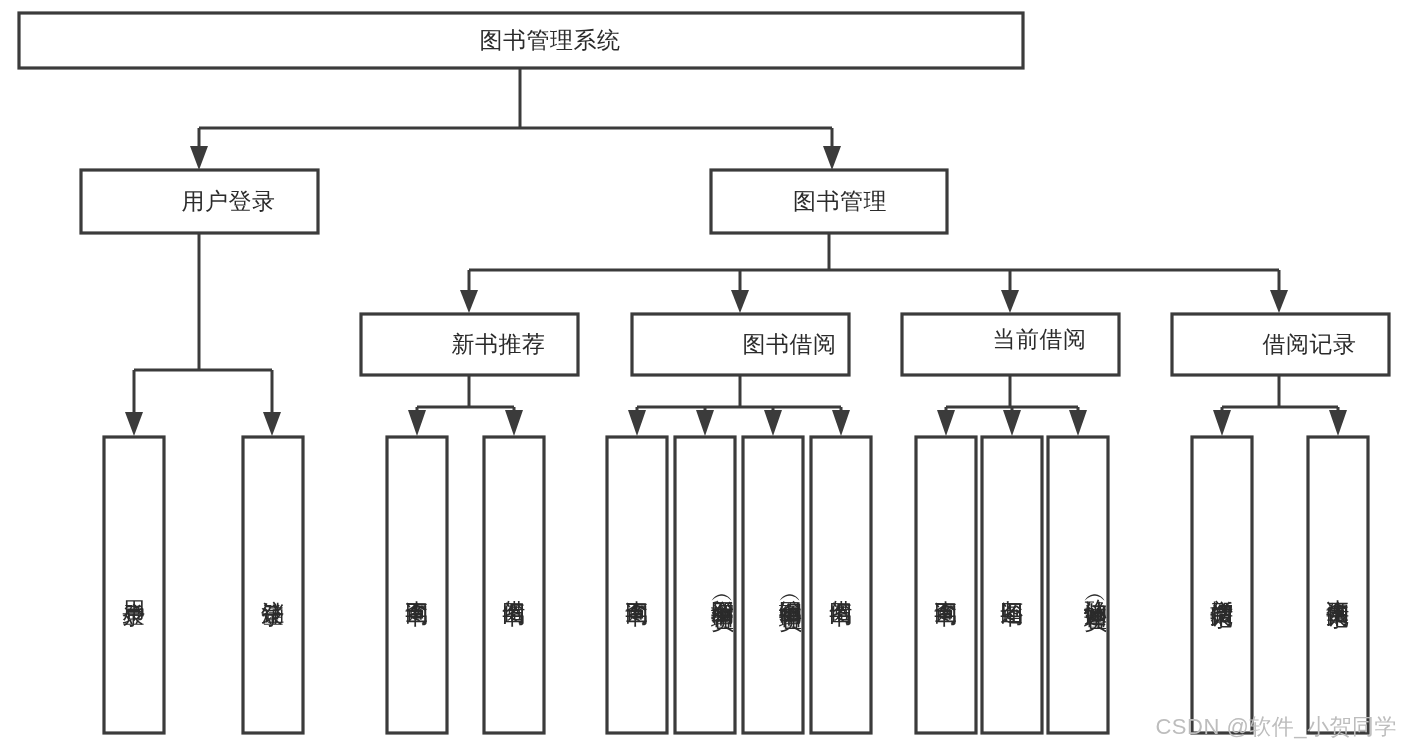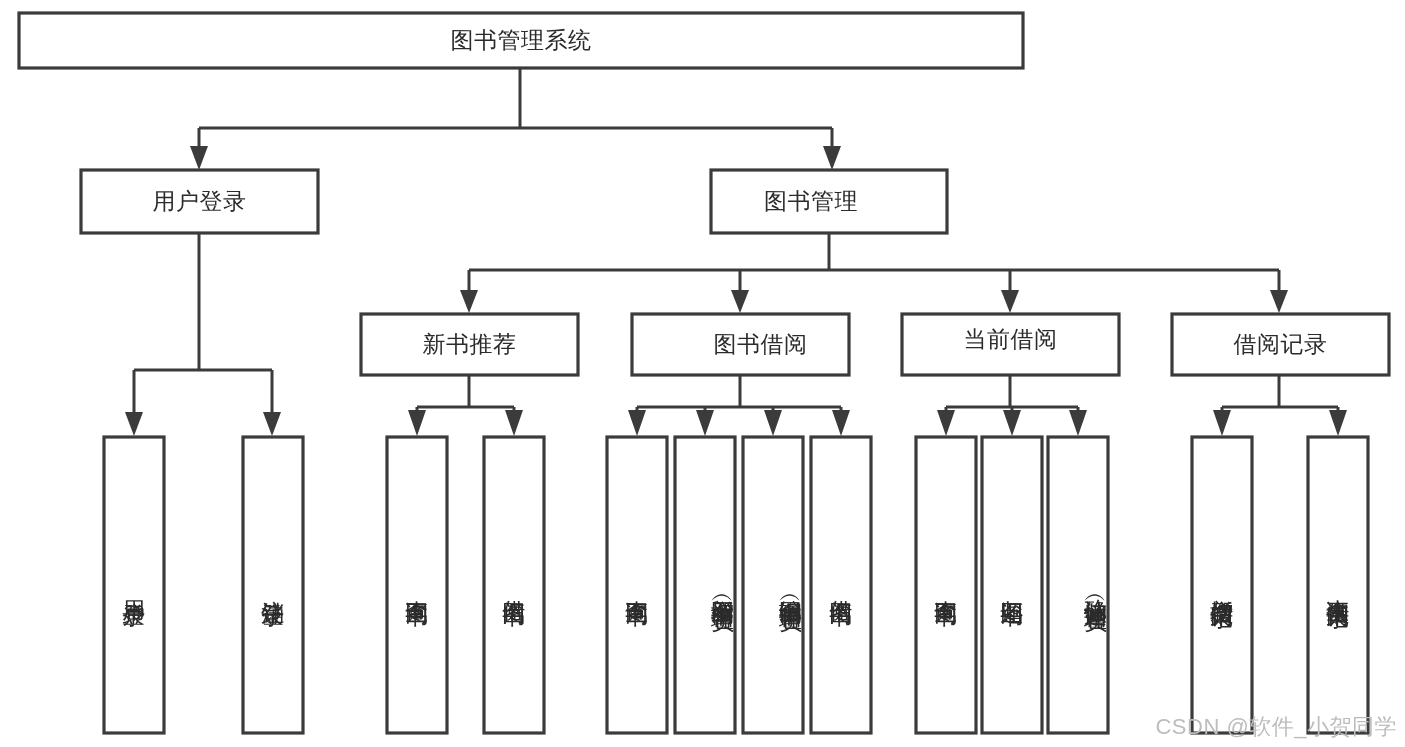--- a/index.html
+++ b/index.html
@@ -59,20 +59,21 @@
     position: absolute;
     display: flex;
     align-items: center;
     justify-content: center;
     font-family: "Liberation Sans", "DejaVu Sans", sans-serif;
     font-size: 23px;
     color: #2b2b2b;
     letter-spacing: 0.5px;
     white-space: nowrap;
     pointer-events: none;
+    padding-left: 29px;
   }
   #watermark {
     position: absolute;
     right: 8px;
     bottom: 5px;
     font-family: "Liberation Sans", "DejaVu Sans", sans-serif;
     font-size: 22px;
     color: #bdbdbd;
     letter-spacing: 0.5px;
     white-space: nowrap;

